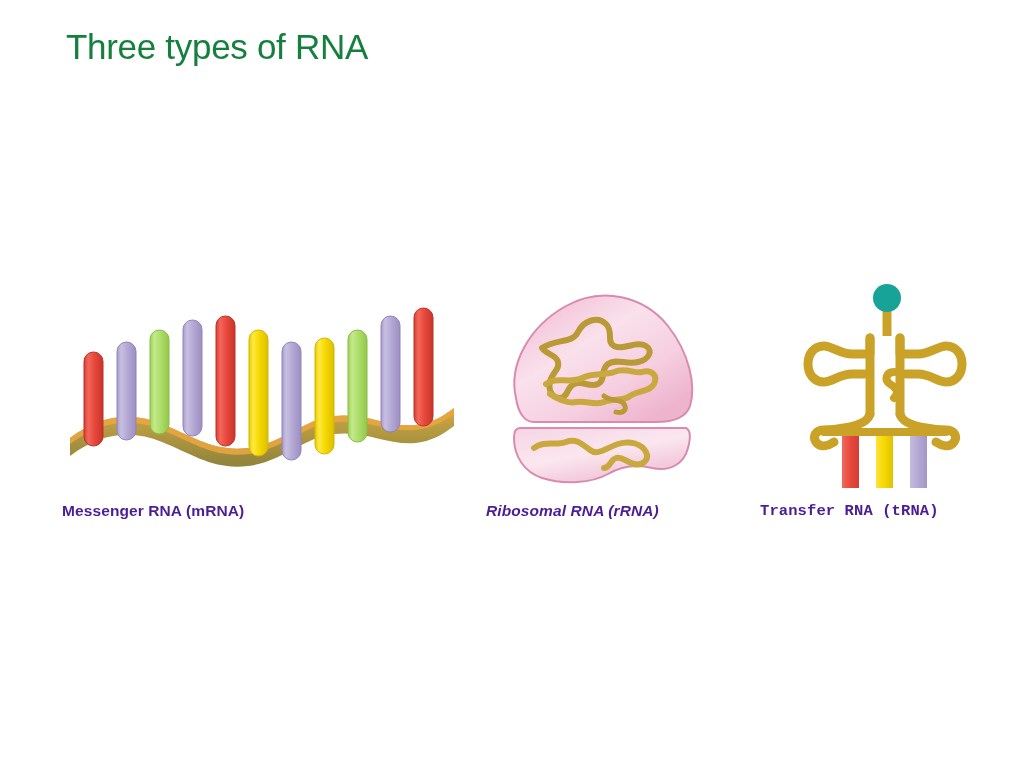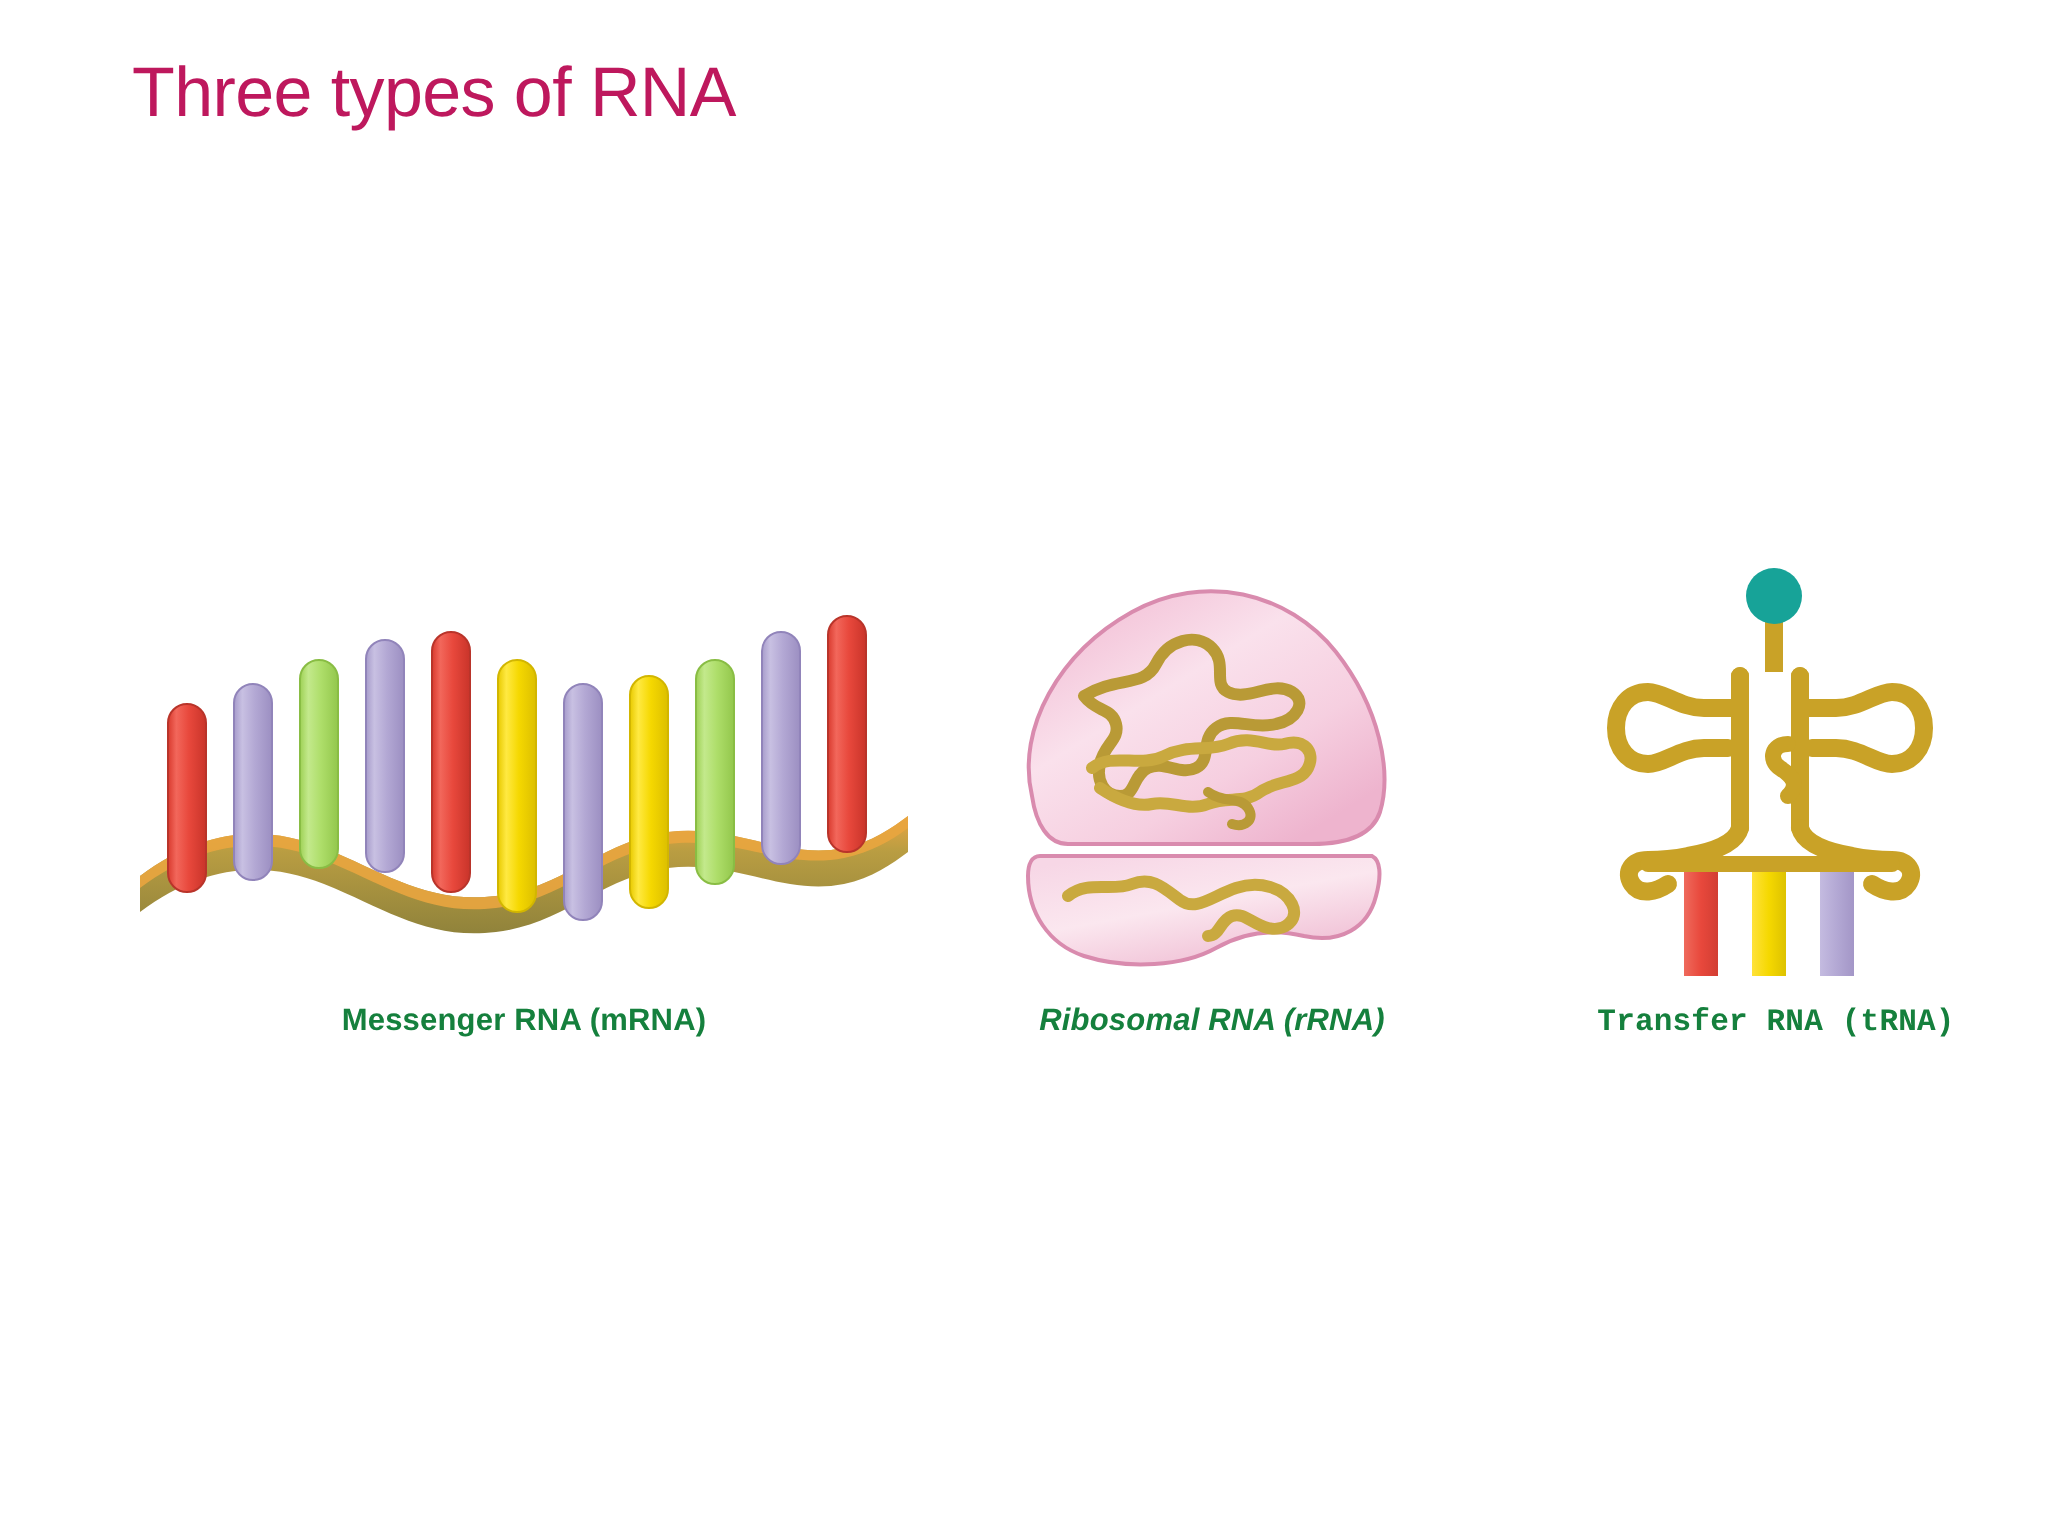--- a/index.html
+++ b/index.html
@@ -21,21 +21,21 @@
     background: #ffffff;
   }
 
   #slide-title {
     position: absolute;
     left: 66px;
     top: 26px;
     font-family: "Liberation Sans", sans-serif;
     font-size: 35px;
     font-weight: 400;
-    color: #be185d;
+    color: #15803d;
     letter-spacing: -0.3px;
     white-space: nowrap;
     line-height: 1.2;
   }
 
   #figure-row {
     position: absolute;
     left: 0;
     top: 280px;
     width: 1024px;
@@ -50,25 +50,24 @@
   .figure-art {
     position: absolute;
     left: 0;
     top: 0;
   }
   .figure-caption {
     position: absolute;
     left: 0;
     width: 100%;
     top: 222px;
-    text-align: center;
     font-family: "Liberation Sans", sans-serif;
     font-size: 15.5px;
     font-weight: bold;
-    color: #15803d;
+    color: #4c1d95;
     letter-spacing: 0.1px;
     white-space: nowrap;
   }
 
   
   #figure-mrna  { left: 62px;  width: 400px; }
   #figure-rrna  { left: 486px; width: 240px; font-style: italic; }
   #figure-trna  { left: 760px; width: 256px; }
 
   #figure-mrna .figure-caption  { top: 222px; }

